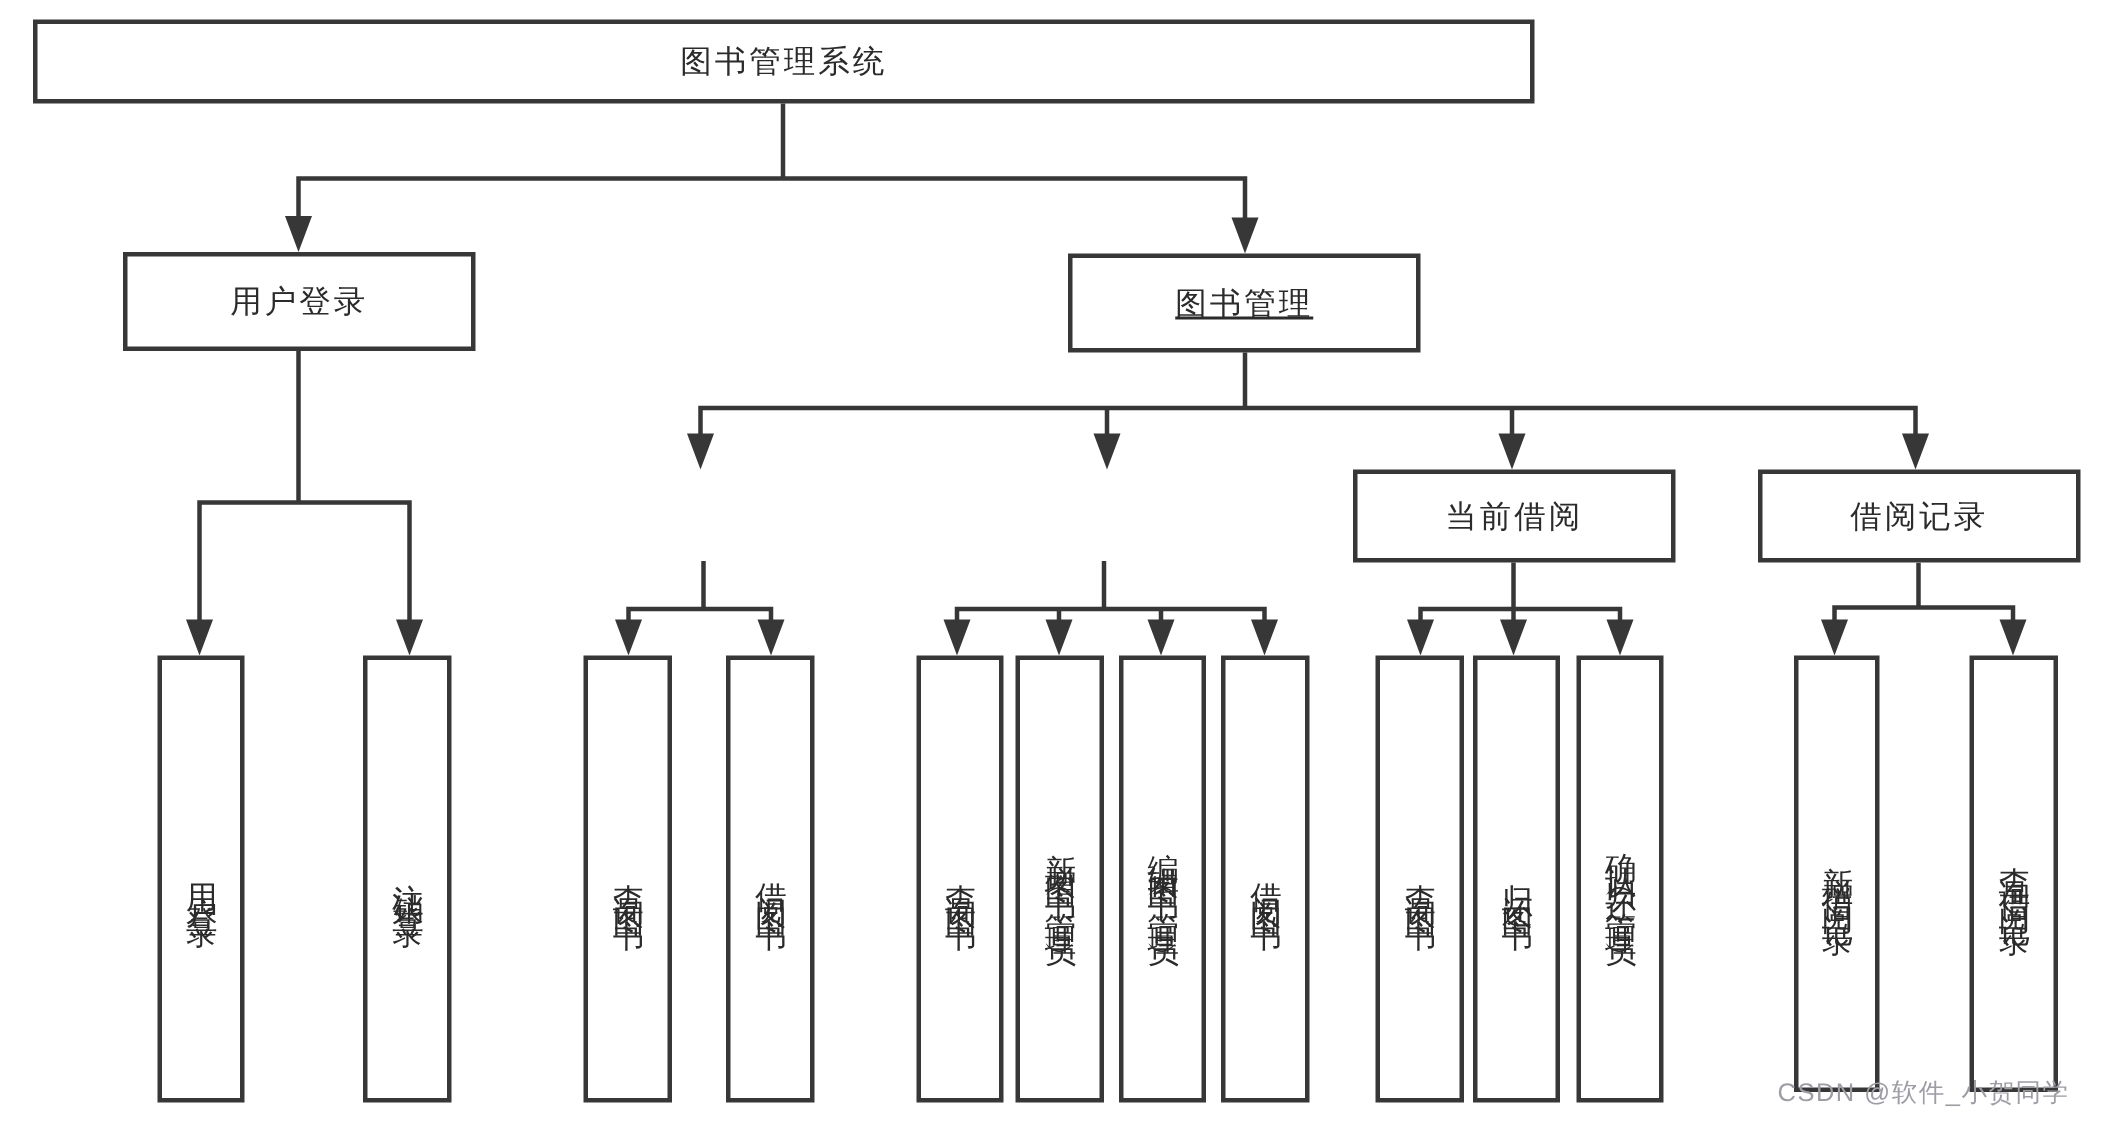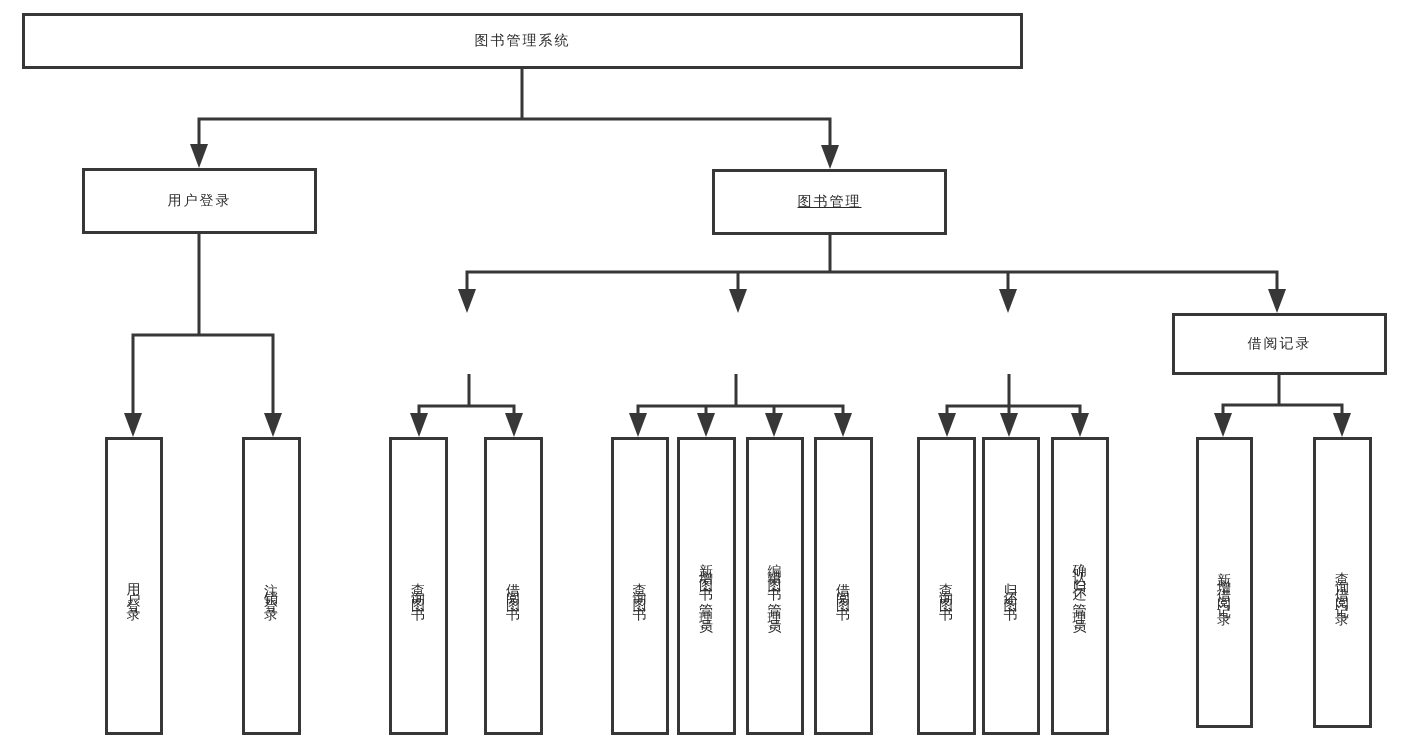--- a/index.html
+++ b/index.html
@@ -12,21 +12,21 @@
   }
   .wires{position:absolute;left:0;top:0;width:1405px;height:747px;}
   .node{
     position:absolute;
     box-sizing:border-box;
     border:3px solid #373737;
     background:#ffffff;
     display:flex;
     align-items:center;
     justify-content:center;
-    font-size:14px;
+    font-size:21px;
     color:#2b2b2b;
     letter-spacing:2px;
     text-align:center;
     z-index:1;
   }
   .node.v{
     writing-mode:vertical-rl;
     line-height:1;
     letter-spacing:8px;
     padding-top:4px;
@@ -95,33 +95,35 @@
       <polygon points="1214,413 1232,413 1223,437"></polygon>
       <polygon points="1333,413 1351,413 1342,437"></polygon>
     </g>
   </svg>
 
   <div class="node" style="left:22px;top:13px;width:1001px;height:56px;">图书管理系统</div>
 
   <div class="node" style="left:82px;top:168px;width:235px;height:66px;">用户登录</div>
   <div class="node" style="left:712px;top:169px;width:235px;height:66px;text-decoration:underline;">图书管理</div>
 
+  <div class="node" style="left:902px;top:313px;width:215px;height:62px;">当前借阅</div>
   <div class="node" style="left:1172px;top:313px;width:215px;height:62px;">借阅记录</div>
 
   <div class="node v" style="left:105px;top:437px;width:58px;height:298px;">用户登录</div>
   <div class="node v" style="left:242px;top:437px;width:59px;height:298px;">注销登录</div>
 
   <div class="node v" style="left:389px;top:437px;width:59px;height:298px;">查询图书</div>
   <div class="node v" style="left:484px;top:437px;width:59px;height:298px;">借阅图书</div>
 
   <div class="node v" style="left:611px;top:437px;width:58px;height:298px;">查询图书</div>
   <div class="node v" style="left:677px;top:437px;width:59px;height:298px;">新增图书（管理员）</div>
   <div class="node v" style="left:746px;top:437px;width:58px;height:298px;">编辑图书（管理员）</div>
   <div class="node v" style="left:814px;top:437px;width:59px;height:298px;">借阅图书</div>
 
   <div class="node v" style="left:917px;top:437px;width:59px;height:298px;">查询图书</div>
   <div class="node v" style="left:982px;top:437px;width:58px;height:298px;">归还图书</div>
   <div class="node v" style="left:1051px;top:437px;width:58px;height:298px;">确认归还（管理员）</div>
 
   <div class="node v" style="left:1196px;top:437px;width:57px;height:291px;">新增借阅记录</div>
   <div class="node v" style="left:1313px;top:437px;width:59px;height:291px;">查询借阅记录</div>
 
+  <div class="watermark">CSDN @软件_小贺同学</div>
 </div>
 
 </body></html>

